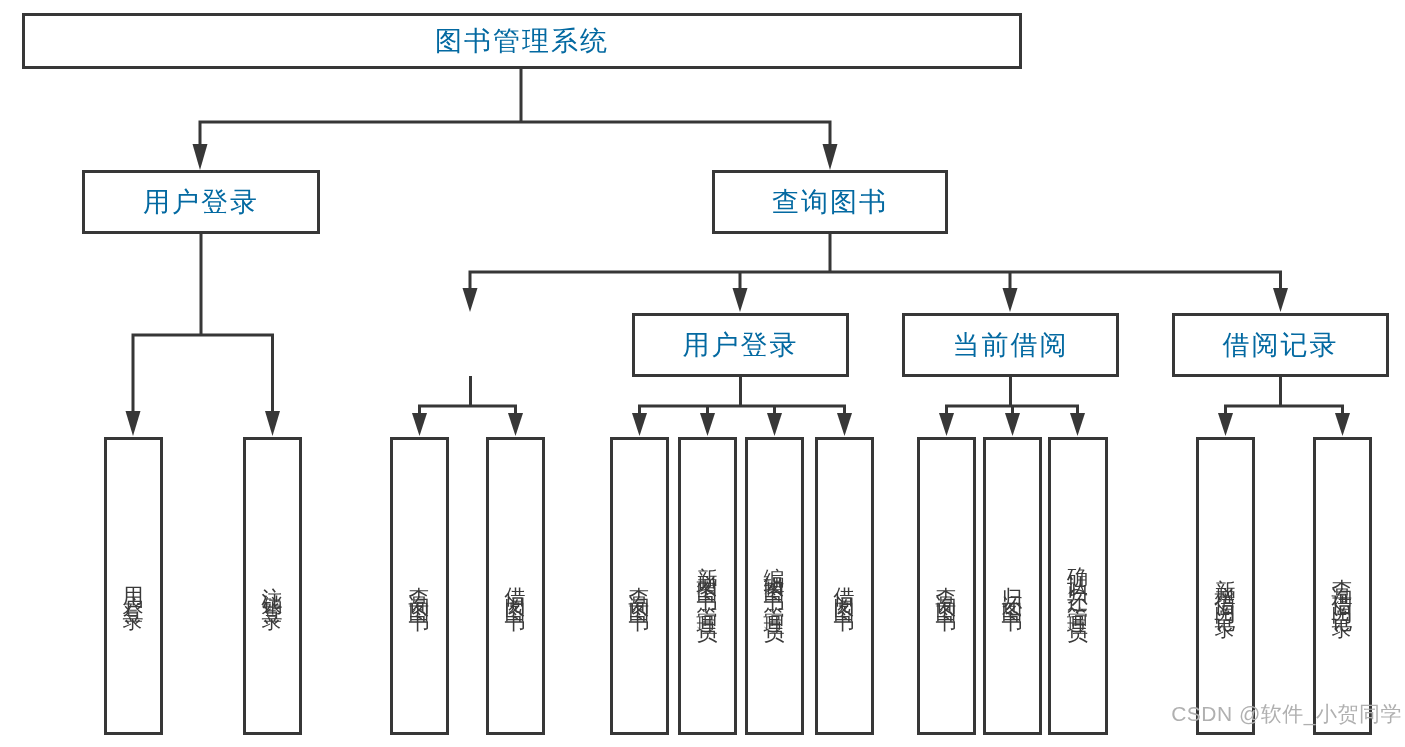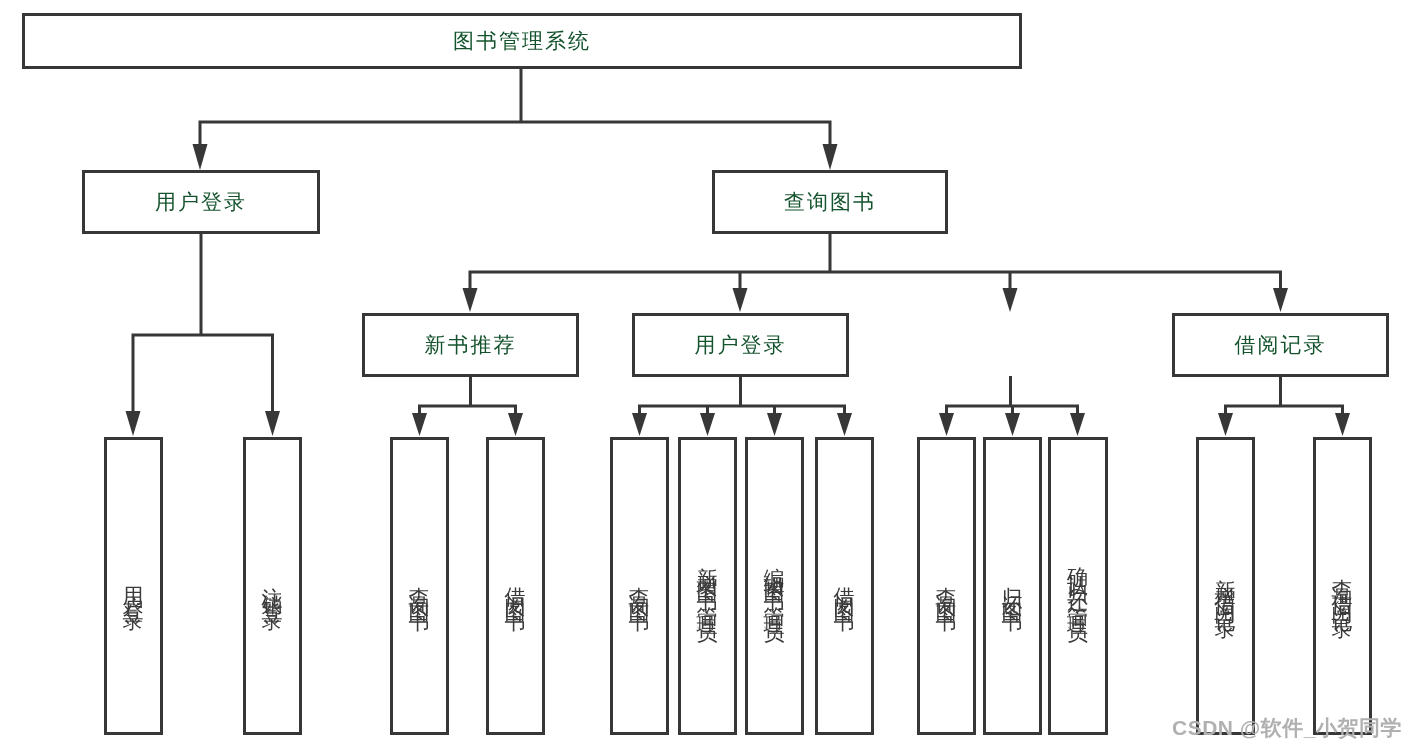--- a/index.html
+++ b/index.html
@@ -6,33 +6,33 @@
   .canvas{
     position:relative;width:1405px;height:747px;background:#ffffff;
     font-family:"Liberation Sans",sans-serif;overflow:hidden;
   }
   .connectors{position:absolute;left:0;top:0;width:1405px;height:747px;}
   .hbox{
     position:absolute;box-sizing:border-box;
     border:3px solid #373737;background:#ffffff;
     display:flex;align-items:center;justify-content:center;
   }
-  .hbox span{font-size:21px;letter-spacing:2px;color:#14532d;white-space:nowrap;}
+  .hbox span{font-size:27px;letter-spacing:2px;color:#0369a1;white-space:nowrap;}
   .vbox{
     position:absolute;box-sizing:border-box;top:437px;width:59px;height:298px;
     border:3px solid #373737;background:#ffffff;
     display:flex;align-items:center;justify-content:center;
   }
   .vbox span{
     writing-mode:vertical-rl;text-orientation:mixed;
     font-size:21px;letter-spacing:8px;line-height:1;color:#3a3a3a;white-space:nowrap;
   }
   .watermark{
-    position:absolute;right:3px;bottom:5px;
-    font-size:21px;color:#b0b0b0;letter-spacing:.5px;white-space:nowrap;font-weight:bold;
+    position:absolute;right:3px;bottom:19px;
+    font-size:21px;color:#b0b0b0;letter-spacing:.5px;white-space:nowrap;
   }
 </style>
 </head>
 <body>
 
 <div class="canvas">
 
   <svg class="connectors" viewBox="0 0 1405 747" xmlns="http://www.w3.org/2000/svg">
     <g stroke="#373737" stroke-width="3" fill="none">
       <path d="M521 68 V122 M198.5 122 H831.5 M200 122 V147 M830 122 V147"></path>
@@ -100,25 +100,25 @@
     <span>图书管理系统</span>
   </div>
 
   <div class="hbox" style="left:82px;top:170px;width:238px;height:64px;">
     <span>用户登录</span>
   </div>
   <div class="hbox" style="left:712px;top:170px;width:236px;height:64px;">
     <span>查询图书</span>
   </div>
 
-  <div class="hbox" style="left:362px;top:313px;width:217px;height:64px;">
-    <span>新书推荐</span>
-  </div>
   <div class="hbox" style="left:632px;top:313px;width:217px;height:64px;">
     <span>用户登录</span>
+  </div>
+  <div class="hbox" style="left:902px;top:313px;width:217px;height:64px;">
+    <span>当前借阅</span>
   </div>
   <div class="hbox" style="left:1172px;top:313px;width:217px;height:64px;">
     <span>借阅记录</span>
   </div>
 
   <div class="vbox" style="left:104px;">
     <span>用户登录</span>
   </div>
   <div class="vbox" style="left:243px;">
     <span>注销登录</span>

